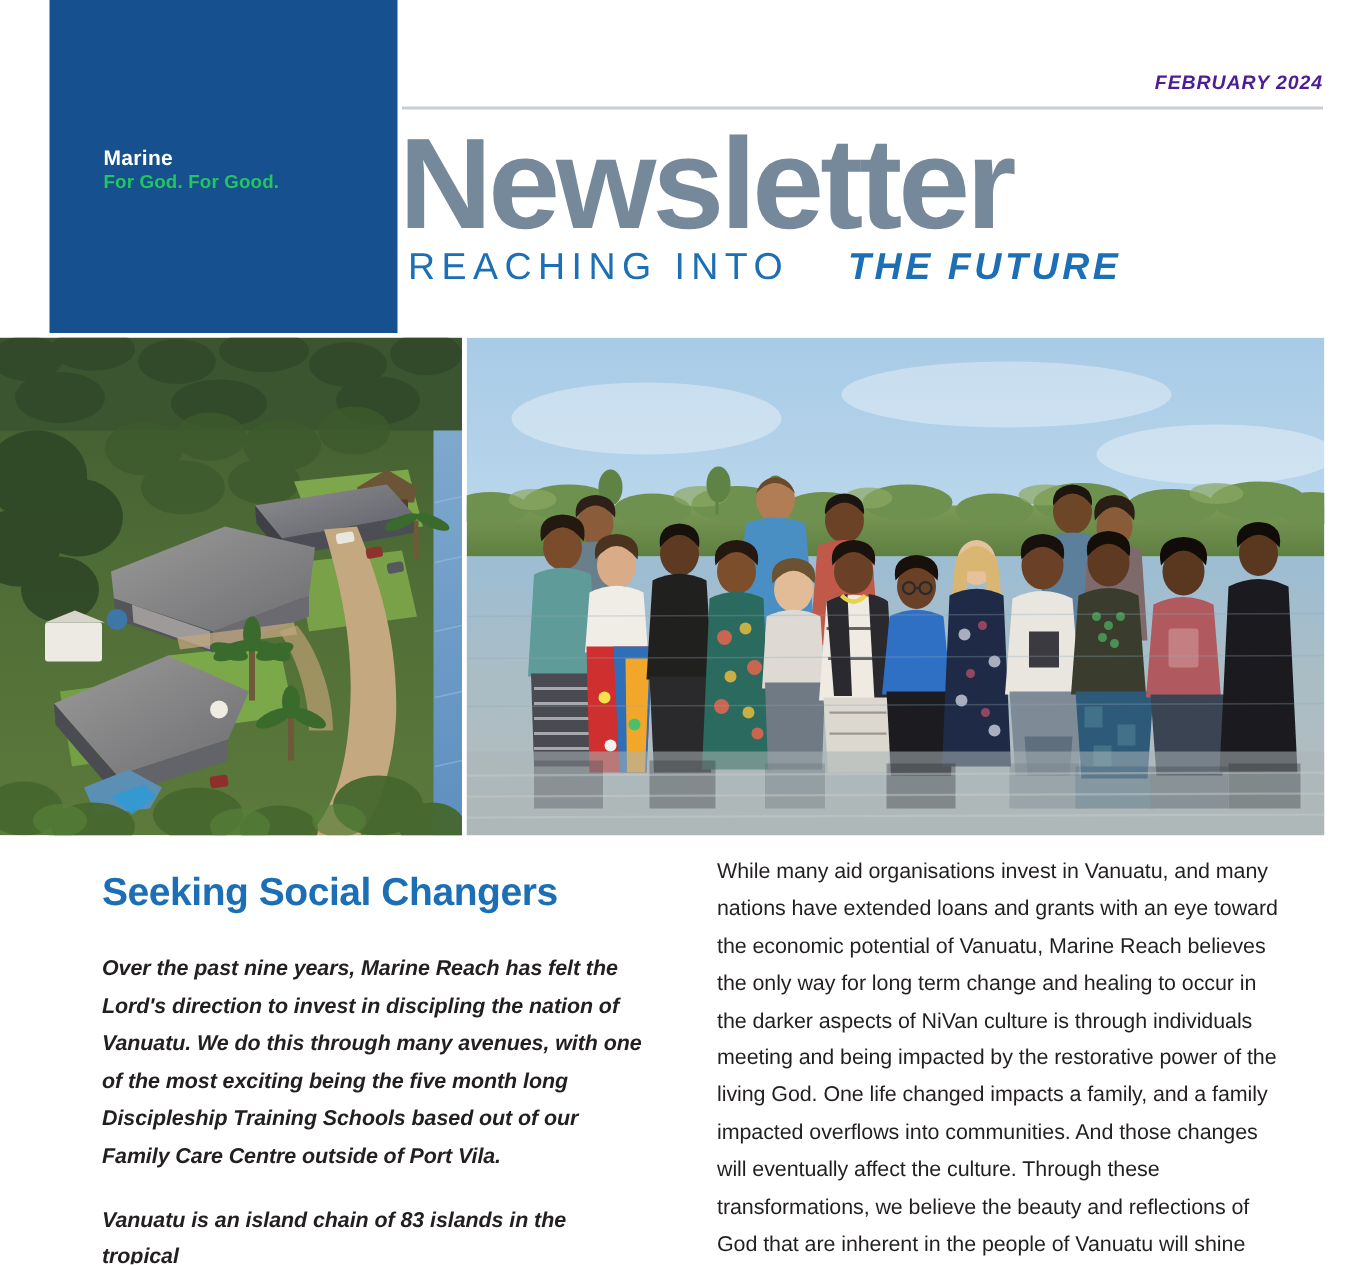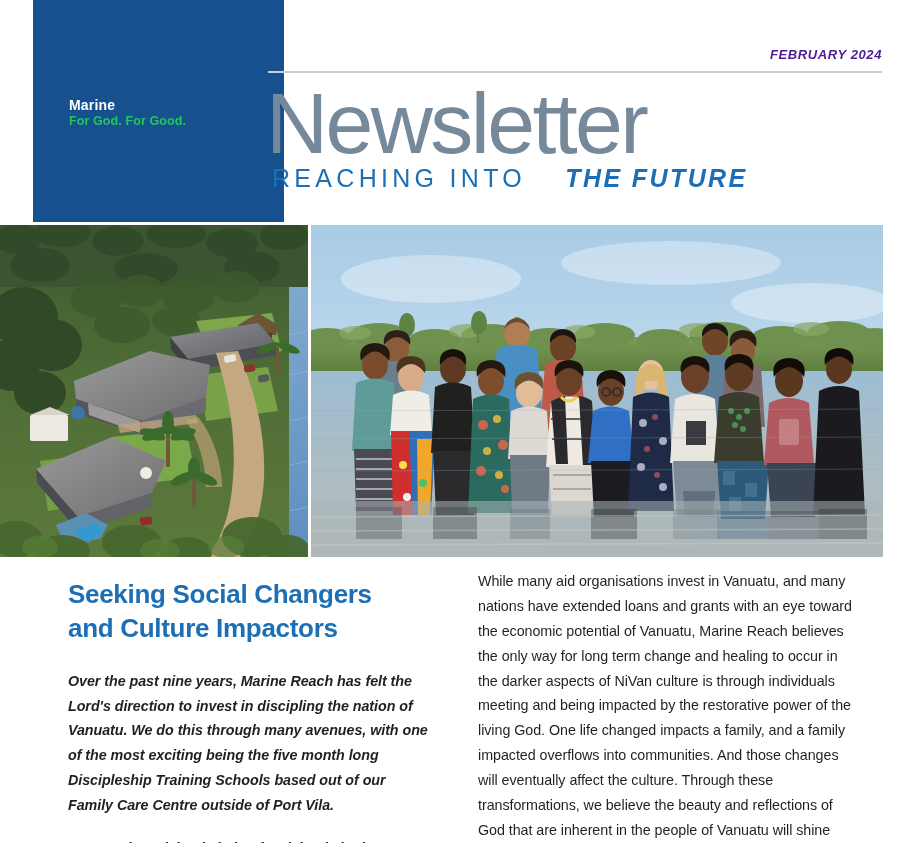--- a/index.html
+++ b/index.html
@@ -26,21 +26,21 @@
     position: relative;
     width: 910px;
     height: 225px;
     background: #ffffff;
   }
 
   .logo-block {
     position: absolute;
     left: 33px;
     top: 0;
-    width: 251px;
+    width: 232px;
     height: 222px;
     background: #16508F;
   }
 
   .logo-lockup {
     position: absolute;
     left: 36px;
     top: 98px;
     width: 150px;
   }
@@ -104,21 +104,21 @@
     width: 614px;
     height: 2px;
     background: #C9CED3;
   }
 
   .masthead-title {
     position: absolute;
     left: 266px;
     top: 80px;
     font-size: 86px;
-    font-weight: normal;
+    font-weight: bold;
     color: #76899A;
     letter-spacing: -2.6px;
     line-height: 1;
   }
 
   .masthead-sub {
     position: absolute;
     left: 272px;
     top: 166px;
     font-size: 25px;
@@ -619,21 +619,20 @@
         </g>
       </svg>
     </div>
   </div>
 
   <div class="article">
 
     <div class="col col-left">
       <h1 class="headline">
         <span>Seeking Social Changers</span><br>
-        <span>and Culture Impactors</span>
       </h1>
       <p class="body-text lead">Over the past nine years, Marine Reach has felt the Lord's direction to invest in discipling the nation of Vanuatu. We do this through many avenues, with one of the most exciting being the five month long Discipleship Training Schools based out of our Family Care Centre outside of Port Vila.</p>
       <p class="body-text lead">Vanuatu is an island chain of 83 islands in the tropical</p>
     </div>
 
     <div class="col col-right">
       <p class="body-text">While many aid organisations invest in Vanuatu, and many nations have extended loans and grants with an eye toward the economic potential of Vanuatu, Marine Reach believes the only way for long term change and healing to occur in the darker aspects of NiVan culture is through individuals meeting and being impacted by the restorative power of the living God. One life changed impacts a family, and a family impacted overflows into communities. And those changes will eventually affect the culture. Through these transformations, we believe the beauty and reflections of God that are inherent in the people of Vanuatu will shine forth clearly to bring</p>
     </div>
 
   </div>

